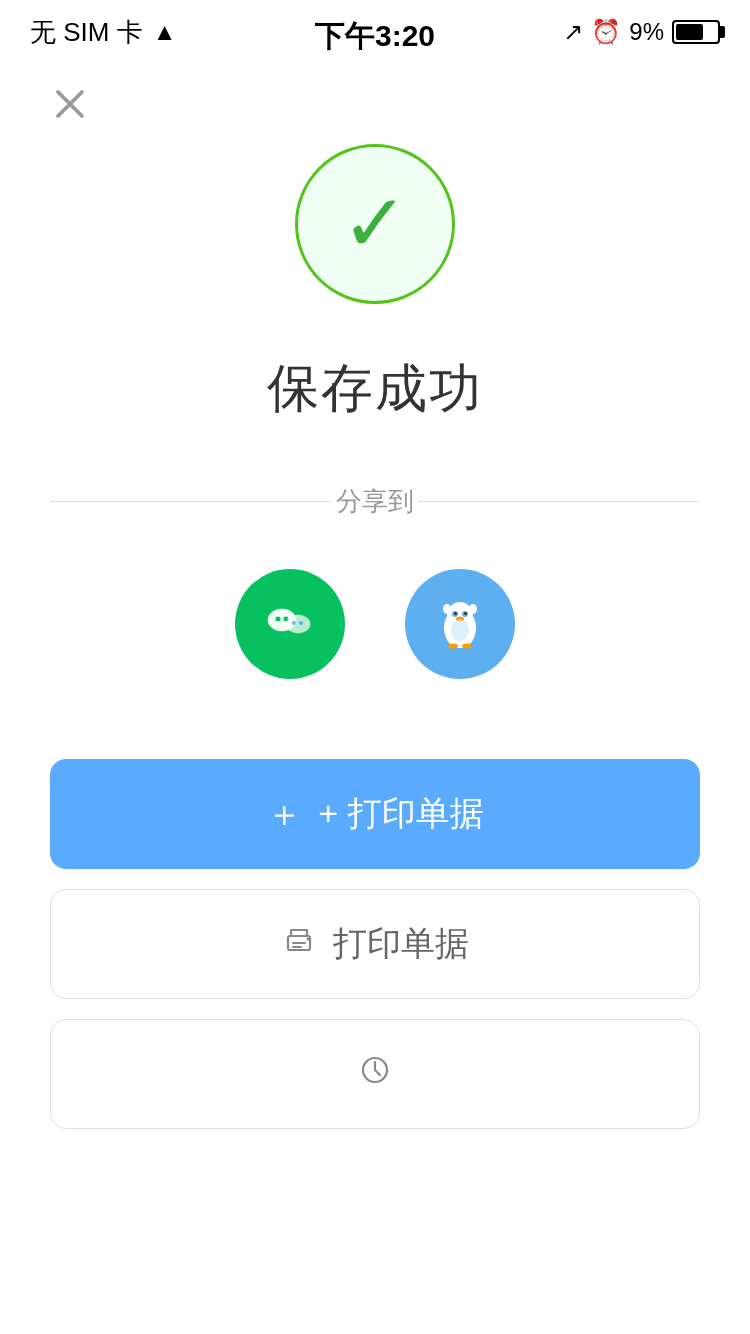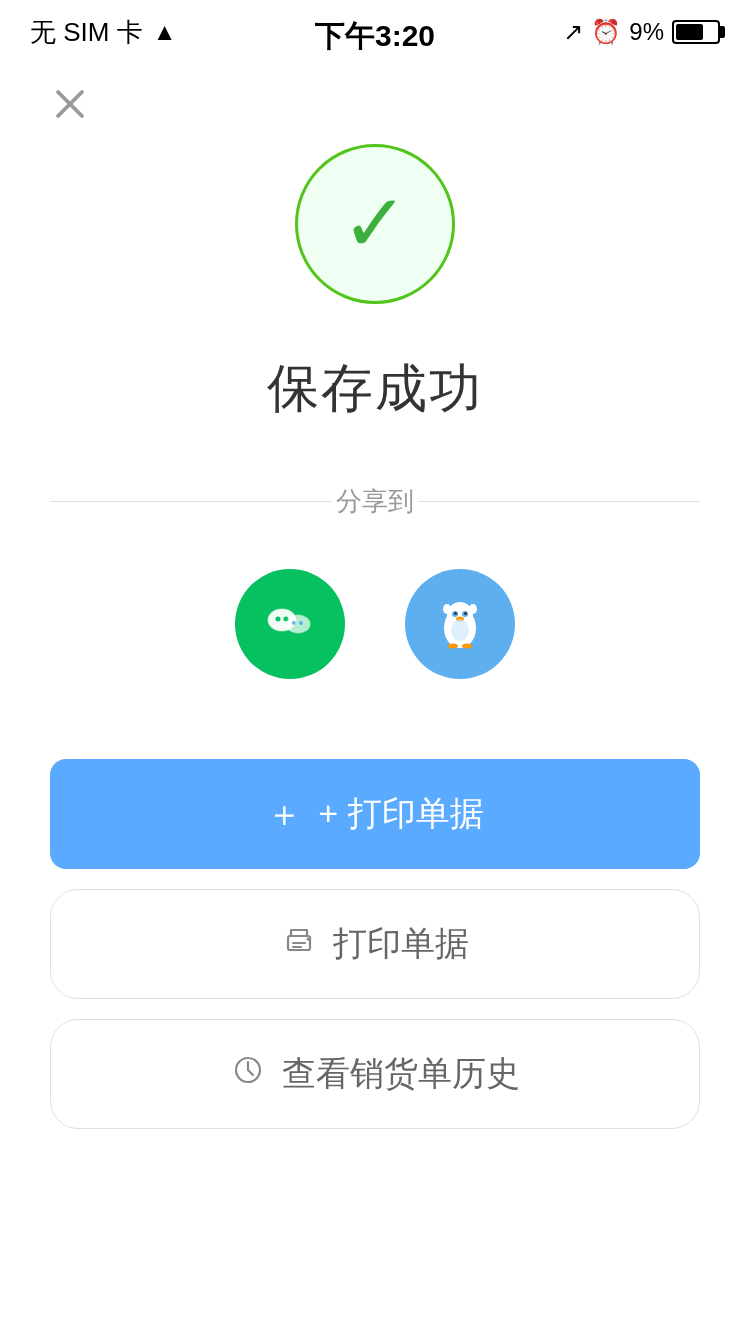--- a/index.html
+++ b/index.html
@@ -214,21 +214,21 @@
       display: flex;
       align-items: center;
       justify-content: center;
       gap: 16px;
       cursor: pointer;
     }
 
     .btn-secondary {
       width: 100%;
       height: 110px;
-      border-radius: 28px;
+      border-radius: 16px;
       background: #fff;
       border: 1px solid #e0e0e0;
       color: #666;
       font-size: 34px;
       display: flex;
       align-items: center;
       justify-content: center;
       gap: 16px;
       cursor: pointer;
     }
@@ -343,17 +343,16 @@
       <span>打印单据</span>
     </button>
 
     <button class="btn-secondary">
       <span class="btn-icon">
         <svg width="36" height="36" viewBox="0 0 36 36" fill="none" stroke="#888" stroke-width="2.2" stroke-linecap="round" stroke-linejoin="round">
           <circle cx="18" cy="18" r="12"></circle>
           <polyline points="18,10 18,18 23,23"></polyline>
         </svg>
       </span>
-      <span>查看销货单历史</span>
     </button>
 
   </div>
 </div>
 
 </body></html>

